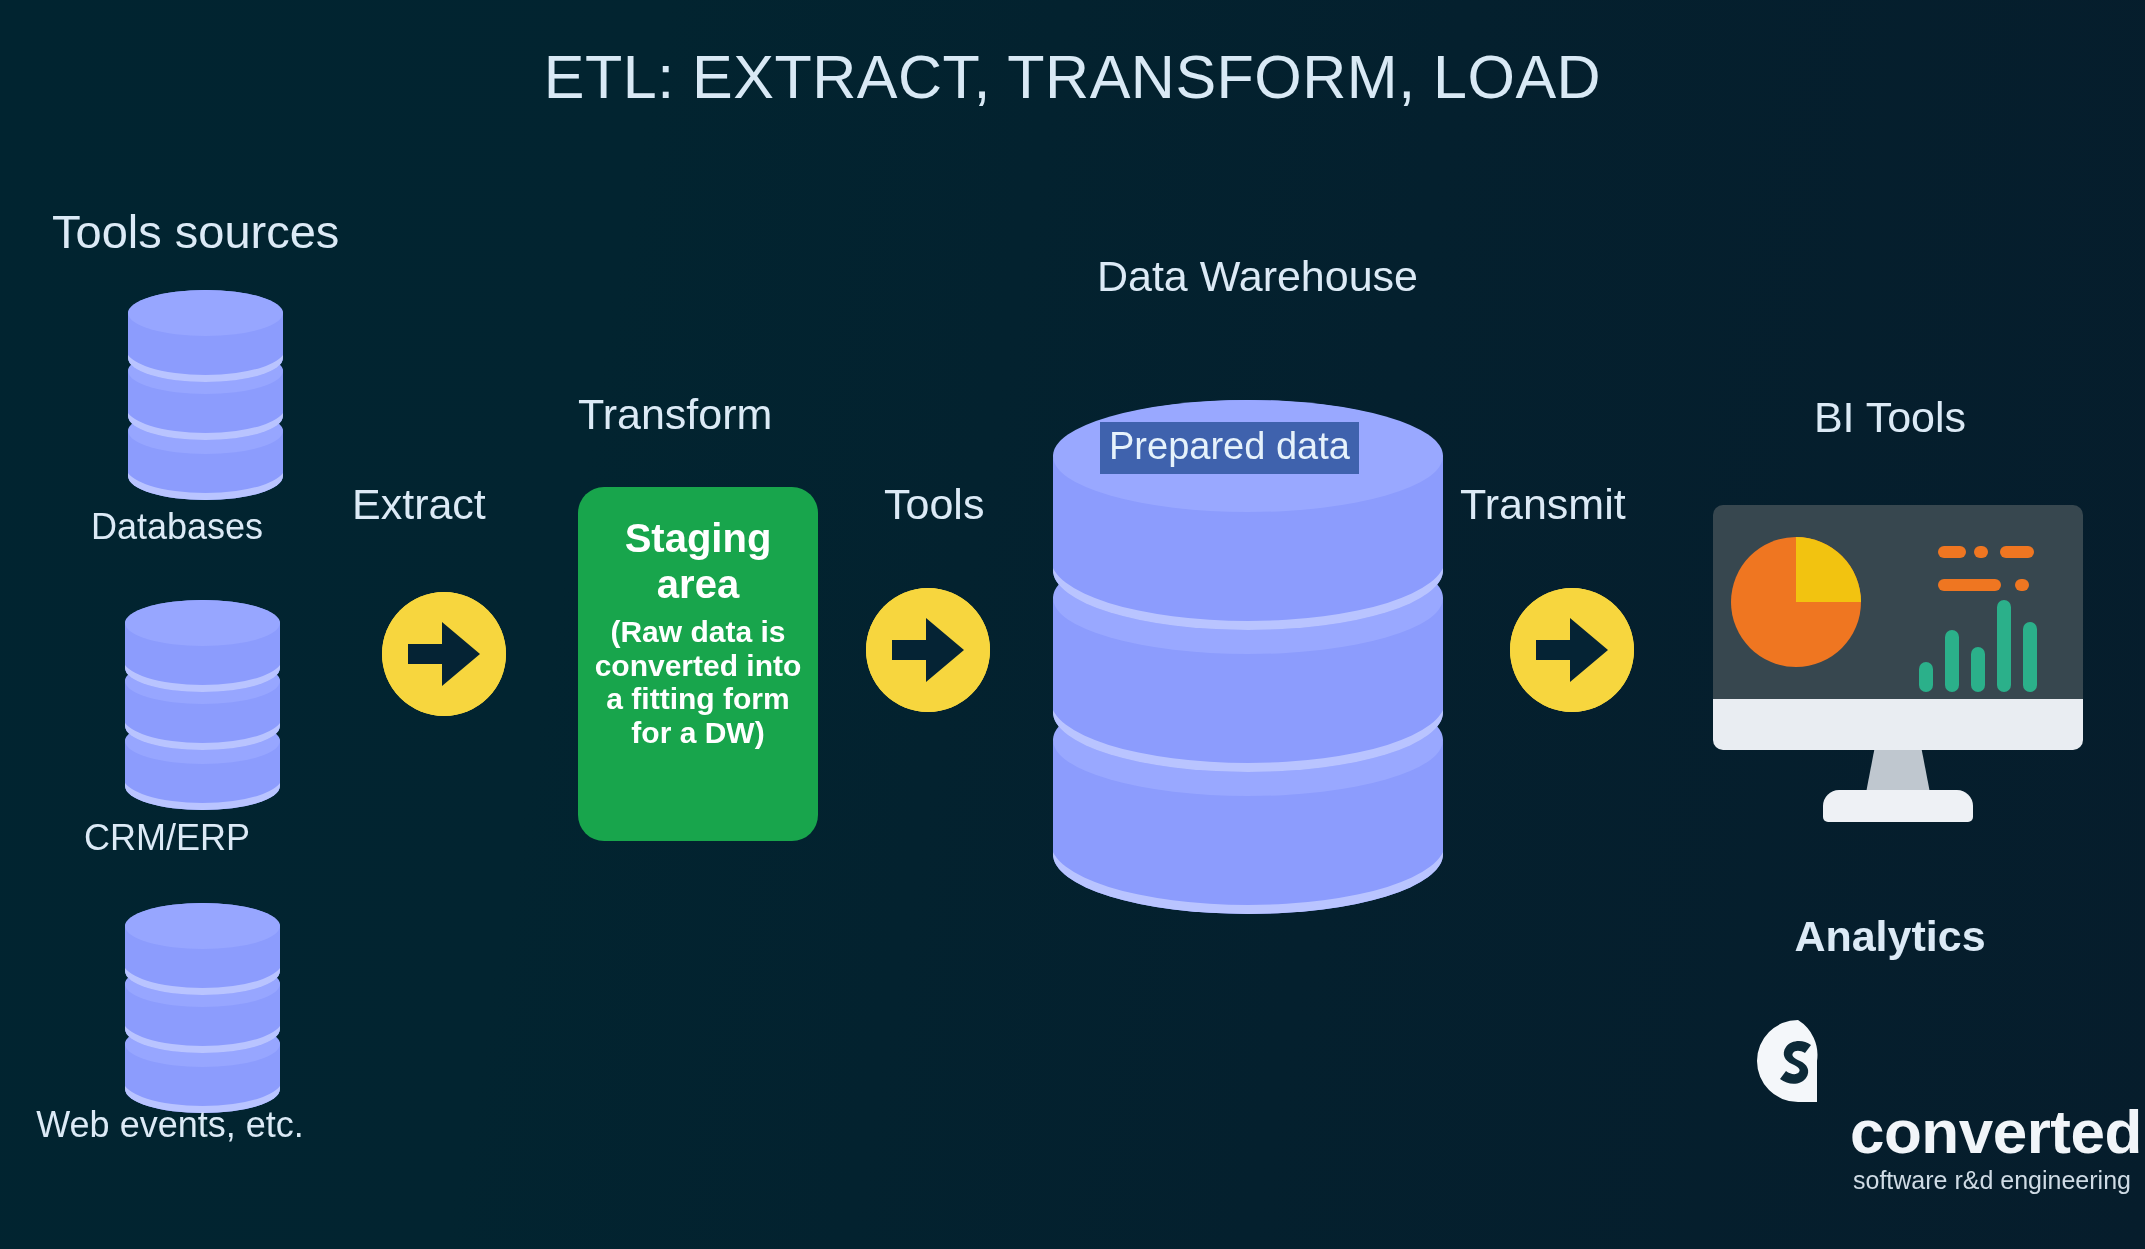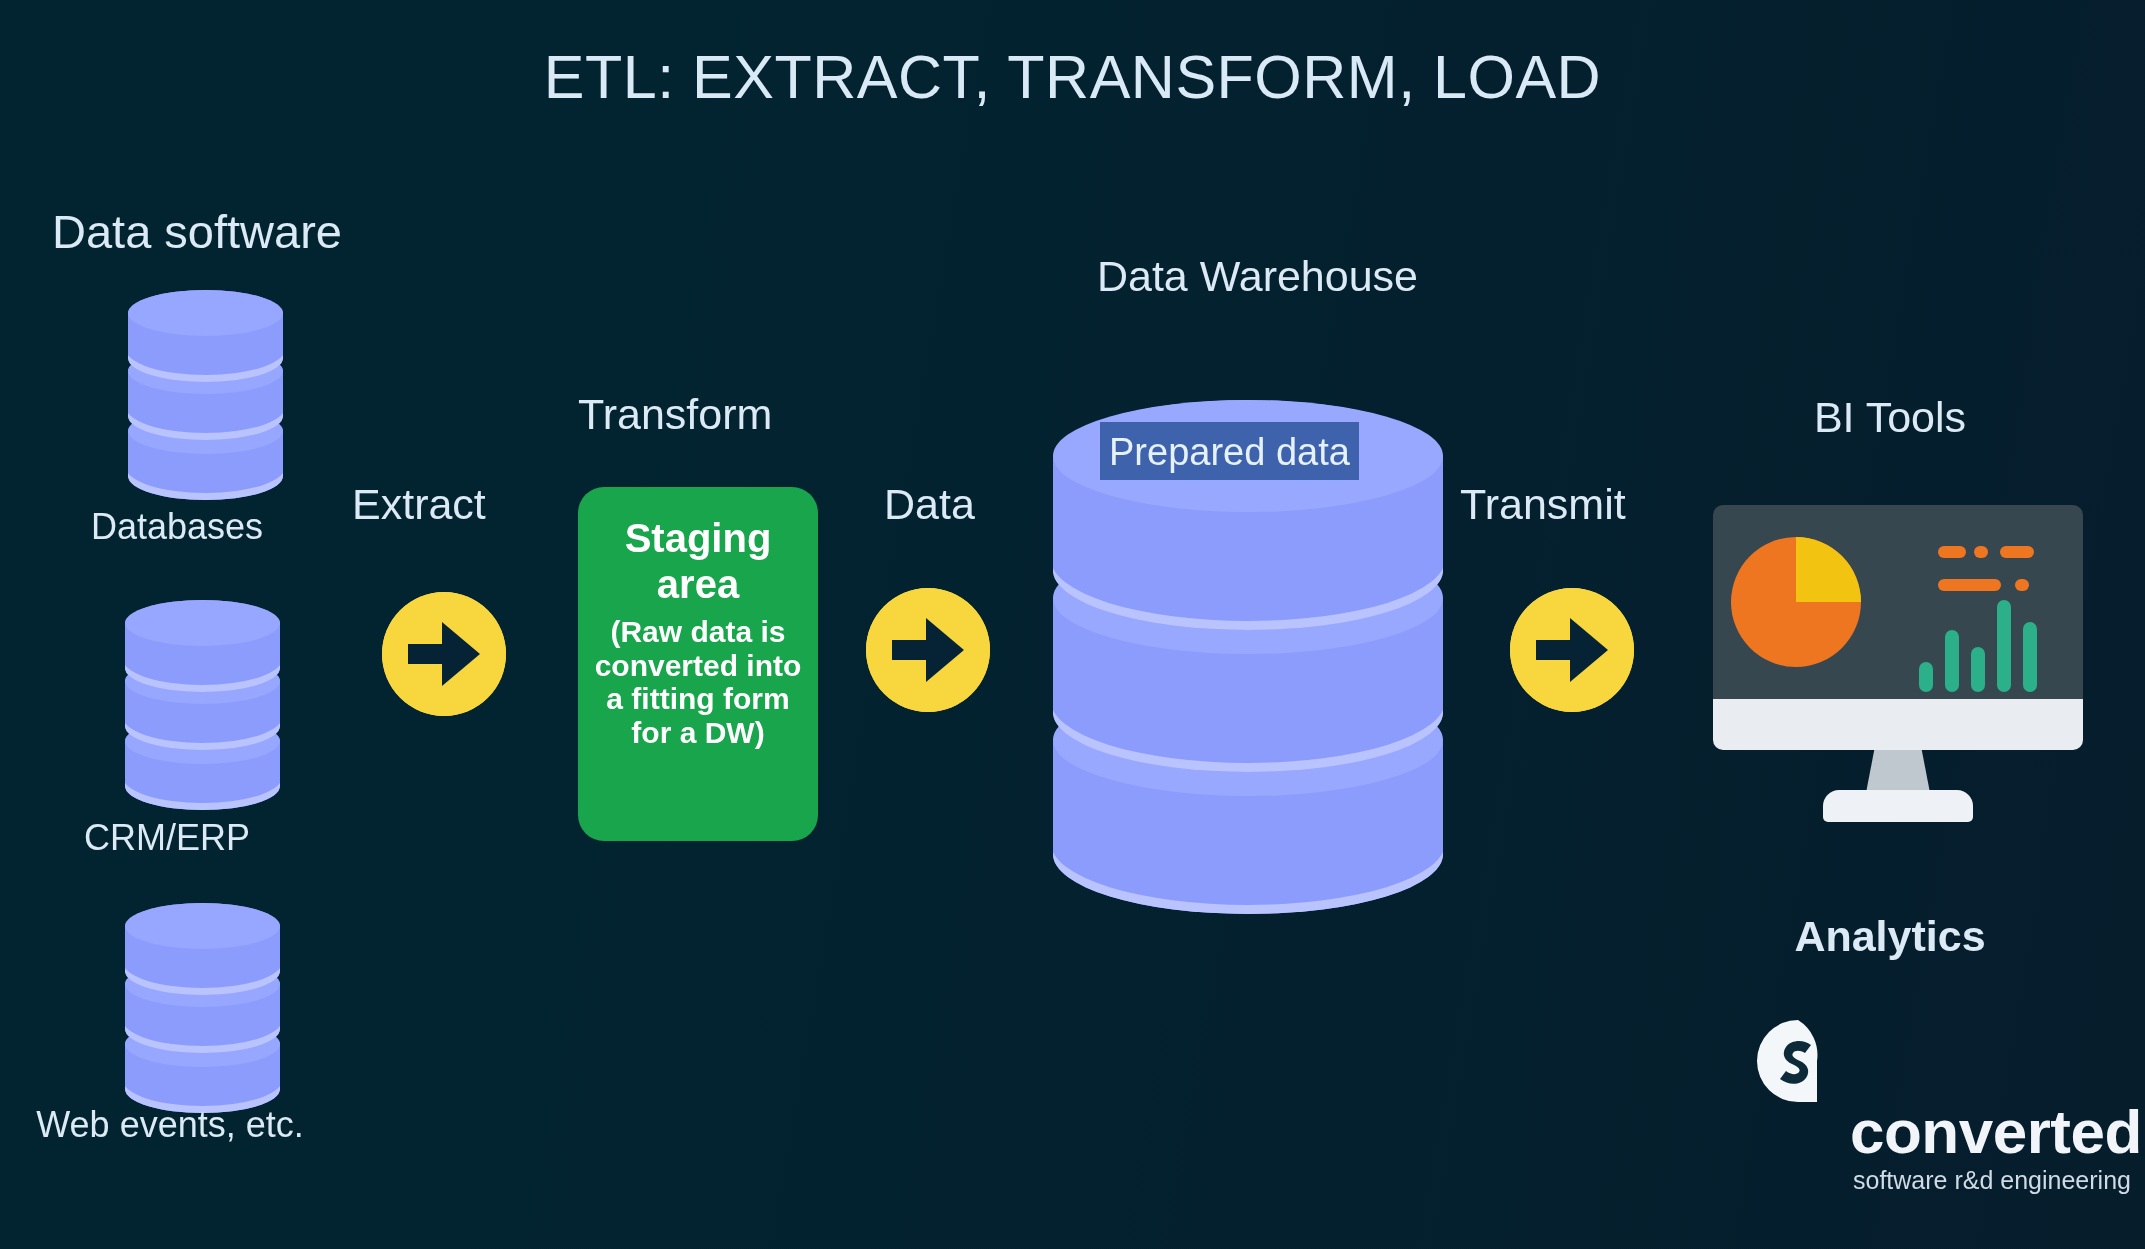--- a/index.html
+++ b/index.html
@@ -124,21 +124,21 @@
   }
   .dw-band {
     position: absolute;
     left: 0; width: 390px; height: 86px;
     background: #3f58d8;
     border-radius: 50% / 45%;
   }
   #prepared-data-label {
     position: absolute;
     left: 47px; top: 22px;
-    padding: 9px 9px 6px 9px;
+    padding: 3px 9px 6px 9px;
     background: #3f62ad;
     color: #e6f2fb;
     font-size: 38px;
     white-space: nowrap;
     z-index: 6;
   }
 
   
   #monitor { left: 1713px; top: 505px; width: 370px; height: 245px; }
   #monitor-screen {
@@ -181,21 +181,21 @@
     white-space: nowrap;
   }
 </style>
 </head>
 <body>
 
 <div id="canvas">
 
   <div class="abs label" id="title">ETL: EXTRACT, TRANSFORM, LOAD</div>
 
-  <div class="abs label" id="data-sources-heading">Data software</div>
+  <div class="abs label" id="data-sources-heading">Tools sources</div>
 
   <div class="abs db-stack" style="left:128px; top:290px;">
     <div class="db-seg" style="top:118px;"></div>
     <div class="db-band" style="top:100px;"></div>
     <div class="db-seg" style="top:58px;"></div>
     <div class="db-band" style="top:40px;"></div>
     <div class="db-seg" style="top:0px;"></div>
   </div>
   <div class="abs label ctr" id="databases-label">Databases</div>
 
@@ -224,21 +224,21 @@
       <path d="M26 52 h34 V30 l38 32 -38 32 V72 H26 Z" fill="#052334"></path>
     </svg>
   </div>
 
   <div class="abs label" id="transform-label">Transform</div>
   <div class="abs" id="staging-box">
     <div id="staging-title">Staging area</div>
     <div id="staging-desc">(Raw data is converted into a fitting form for a DW)</div>
   </div>
 
-  <div class="abs label" id="load-label">Data</div>
+  <div class="abs label" id="load-label">Tools</div>
   <div class="abs arrow-circle" style="left:866px; top:588px;">
     <svg width="124" height="124" viewBox="0 0 124 124" aria-hidden="true">
       <circle cx="62" cy="62" r="62" fill="#f7d63e"></circle>
       <path d="M26 52 h34 V30 l38 32 -38 32 V72 H26 Z" fill="#052334"></path>
     </svg>
   </div>
 
   <div class="abs label ctr" id="dw-heading">Data Warehouse</div>
   <div class="abs" id="dw-wrap">
     <div class="dw-seg" style="top:284px;"></div>

